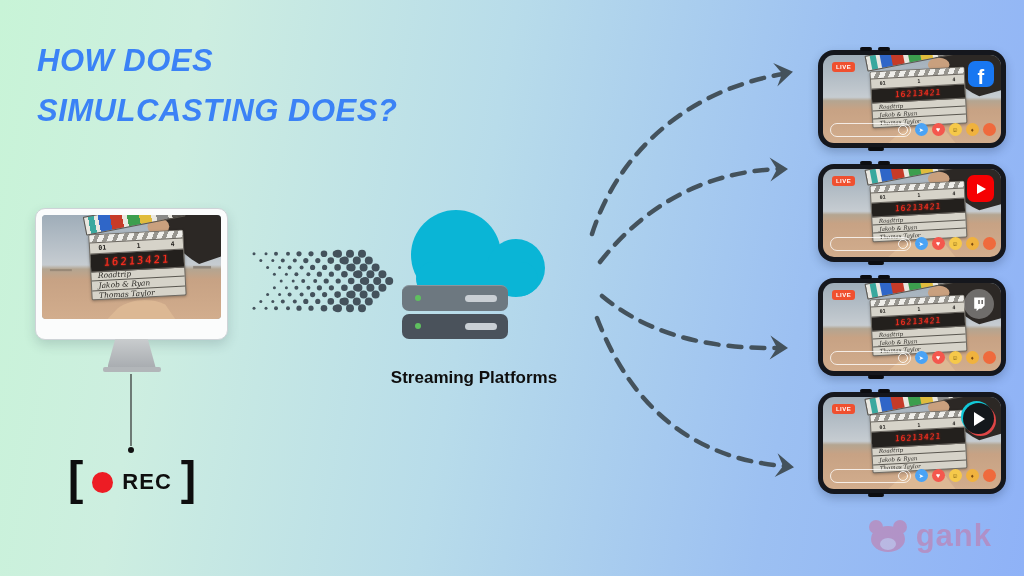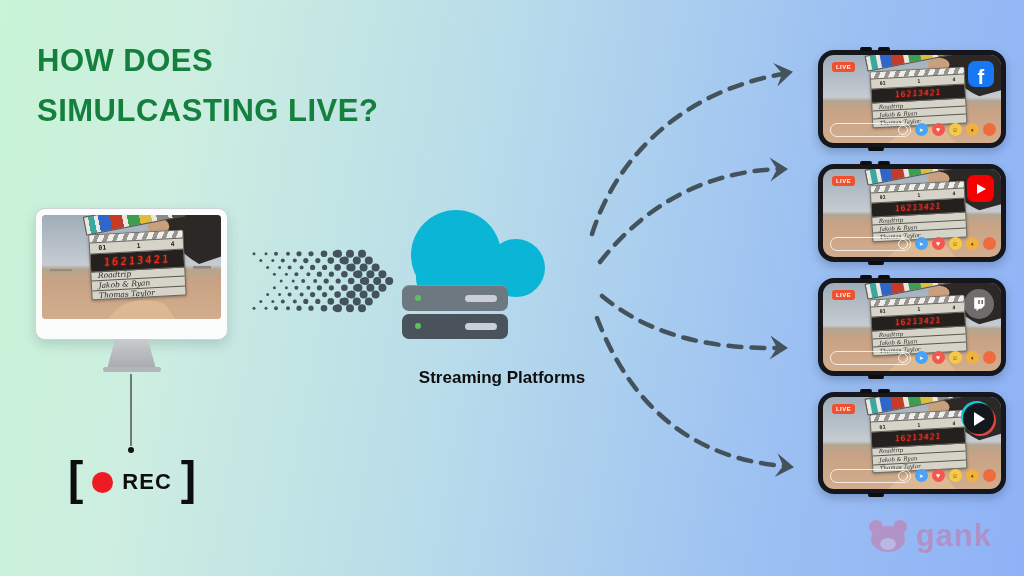--- a/index.html
+++ b/index.html
@@ -5,21 +5,21 @@
   html,body{margin:0;padding:0;}
   body{
     width:1024px;height:576px;overflow:hidden;
     font-family:"Liberation Sans",sans-serif;
     background:linear-gradient(100deg,#c8f4d7 0%,#cdeee0 18%,#b8dcea 46%,#9cc0f2 76%,#8fb2f7 100%);
     position:relative;
   }
   .canvas{position:absolute;inset:0;}
 
   
-  .title{position:absolute;left:37px;top:36px;color:#15803d;font-weight:800;font-size:31px;line-height:50px;letter-spacing:.5px;}
+  .title{position:absolute;left:37px;top:36px;color:#3b82f6;font-weight:800;font-size:31px;line-height:50px;letter-spacing:.5px;font-style:italic;}
 
   
   #flow-svg{position:absolute;inset:0;pointer-events:none;}
   .dash-arrow{stroke:#44525c;stroke-width:4.5;fill:none;stroke-dasharray:13 10;stroke-linecap:round;}
 
   
   .monitor{position:absolute;left:35px;top:208px;width:193px;}
   .monitor-body{background:#fbfcfc;border:1px solid #ced3d7;border-radius:10px;padding:6px 6px 20px 6px;box-shadow:0 5px 12px rgba(40,60,70,.18);}
   .monitor-screen{height:104px;border-radius:4px;overflow:hidden;position:relative;background:#9aa8b3;}
   .monitor-stand{width:48px;height:28px;margin:-1px auto 0;background:linear-gradient(#c9ccce,#a9adb1);clip-path:polygon(16% 0,84% 0,100% 100%,0% 100%);}
@@ -33,21 +33,21 @@
 
   
   .cloud-wrap{position:absolute;left:398px;top:200px;width:168px;height:185px;}
   .cloud-svg{position:absolute;left:0;top:0;}
   .servers{position:absolute;left:4px;top:85px;}
   .server{width:106px;height:25px;border-radius:7px;position:relative;margin-bottom:3px;}
   .server.s1{background:#6d7880;border-top:1px solid #8b959d;}
   .server.s2{background:#4a525b;}
   .server .led{position:absolute;left:13px;top:9px;width:6px;height:6px;border-radius:50%;background:#5fc05f;}
   .server .pillbar{position:absolute;right:11px;top:9px;width:32px;height:7px;border-radius:4px;background:#c9cfd4;}
-  .stream-label{position:absolute;left:383px;top:368px;width:182px;text-align:center;font-size:17px;font-weight:700;color:#0e0e0e;margin-left:28px;}
+  .stream-label{position:absolute;left:383px;top:368px;width:182px;text-align:center;font-size:17px;font-weight:700;color:#0e0e0e;}
 
   
   .phone{position:absolute;left:818px;width:178px;height:88px;background:#15171d;border-radius:16px;padding:5px;box-shadow:0 4px 10px rgba(30,45,80,.28);}
   .phone .nub{position:absolute;background:#0c0d11;border-radius:2px;height:4px;}
   .phone .nub.t1{top:-3px;left:42px;width:12px;}
   .phone .nub.t2{top:-3px;left:60px;width:12px;}
   .phone .nub.b1{bottom:-3px;left:50px;width:16px;}
   .phone-screen{width:100%;height:100%;border-radius:11px;overflow:hidden;position:relative;}
   #phone-1{top:50px;}
   #phone-2{top:164px;}
@@ -108,21 +108,21 @@
   .gank{position:absolute;right:32px;bottom:22px;display:flex;align-items:center;gap:7px;opacity:.42;}
   .gank-text{font-size:31px;font-weight:800;color:#d9608a;letter-spacing:1px;}
 </style>
 </head>
 <body>
 
 <div class="canvas">
 
   <div class="title">
     <div>HOW DOES</div>
-    <div>SIMULCASTING LIVE?</div>
+    <div>SIMULCASTING DOES?</div>
   </div>
 
   <svg id="flow-svg" width="1024" height="576" viewBox="0 0 1024 576">
     <defs>
       <path id="ahead" d="M-16,-12 L2,0 L-16,12 L-9,0 Z" fill="#44525c"></path>
     </defs>
     <g id="dots">
         <circle cx="266" cy="253.8" r="1.5" fill="#44525c"></circle>
         <circle cx="272.8" cy="260.6" r="1.5" fill="#44525c"></circle>
         <circle cx="279.6" cy="267.4" r="1.5" fill="#44525c"></circle>

